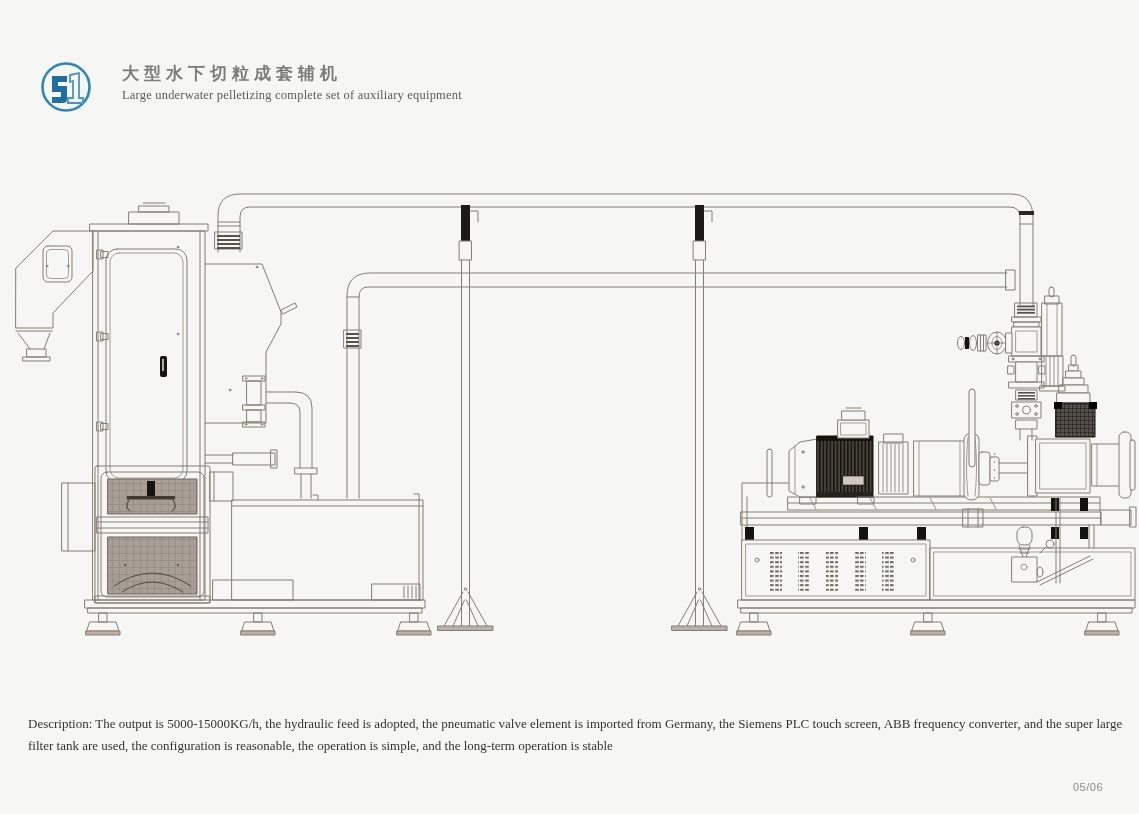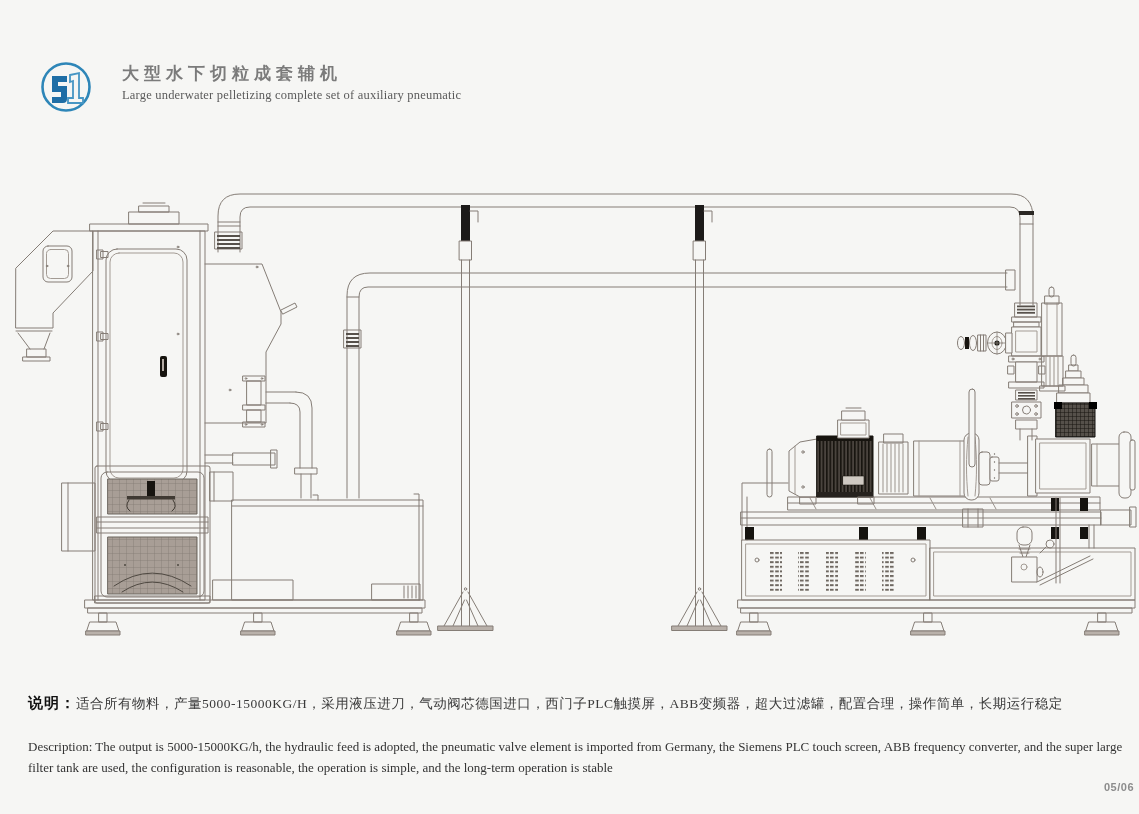--- a/index.html
+++ b/index.html
@@ -22,22 +22,22 @@
   }
   
   .diagram-svg{position:absolute;left:0;top:0;width:1139px;height:814px;display:block;}
   
   .desc{position:absolute;left:28px;top:692px;width:1098px;}
   .desc-zh{font-size:13.5px;color:#3a3a3a;letter-spacing:0.5px;
     font-family:"Liberation Serif",serif;line-height:1.5;}
   .desc-zh .lbl{font-weight:bold;font-size:15px;color:#111;letter-spacing:1px;}
   .desc-en{margin-top:21px;font-size:13px;color:#333;line-height:1.68;
     font-family:"Liberation Serif",serif;}
-  .pagenum{position:absolute;right:5px;bottom:21px;font-size:11px;color:#8c8c8c;
-    font-family:"Liberation Sans",sans-serif;letter-spacing:0.5px;font-weight:bold;}
+  .pagenum{position:absolute;right:36px;bottom:21px;font-size:11px;color:#8c8c8c;
+    font-family:"Liberation Sans",sans-serif;letter-spacing:0.5px;}
 </style>
 </head>
 <body>
 
 <div class="page">
 
   <svg class="diagram-svg" viewBox="0 0 1139 814" aria-hidden="true">
     <defs>
       <pattern id="mesh" width="7" height="7" patternUnits="userSpaceOnUse">
         <rect width="7" height="7" fill="#a89e96"></rect>
@@ -368,26 +368,23 @@
   </svg>
 
   <header class="hdr">
     <svg class="logo" viewBox="0 0 52 52" aria-hidden="true">
       <circle cx="26" cy="26" r="23.5" stroke="#2e86b8" stroke-width="2.6" fill="none"></circle>
       <path d="M12,15 h15 v6 h-9 v4 h9 v13 q0,4 -4,4 h-11 v-6 h9 v-5 h-9 Z" fill="#1f6ea6"></path>
       <path d="M30,14 l9,-2 v25 h4 v5 h-15 v-5 h5 V20 l-3,1 Z" fill="#f6f6f4" stroke="#4796c4" stroke-width="1.8"></path>
     </svg>
     <div class="titles">
       <h1 class="title-zh">大型水下切粒成套辅机</h1>
-      <div class="title-en">Large underwater pelletizing complete set of auxiliary pneumatic</div>
+      <div class="title-en">Large underwater pelletizing complete set of auxiliary equipment</div>
     </div>
   </header>
 
   <div class="desc">
-    <div class="desc-zh">
-      <span class="lbl">说明：</span><span>适合所有物料，产量5000-15000KG/H，采用液压进刀，气动阀芯德国进口，西门子PLC触摸屏，ABB变频器，超大过滤罐，配置合理，操作简单，长期运行稳定</span>
-    </div>
     <div class="desc-en">Description: The output is 5000-15000KG/h, the hydraulic feed is adopted, the pneumatic valve element is imported from Germany, the Siemens PLC touch screen, ABB frequency converter, and the super large filter tank are used, the configuration is reasonable, the operation is simple, and the long-term operation is stable</div>
   </div>
 
   <div class="pagenum">05/06</div>
 
 </div>
 
 </body></html>

